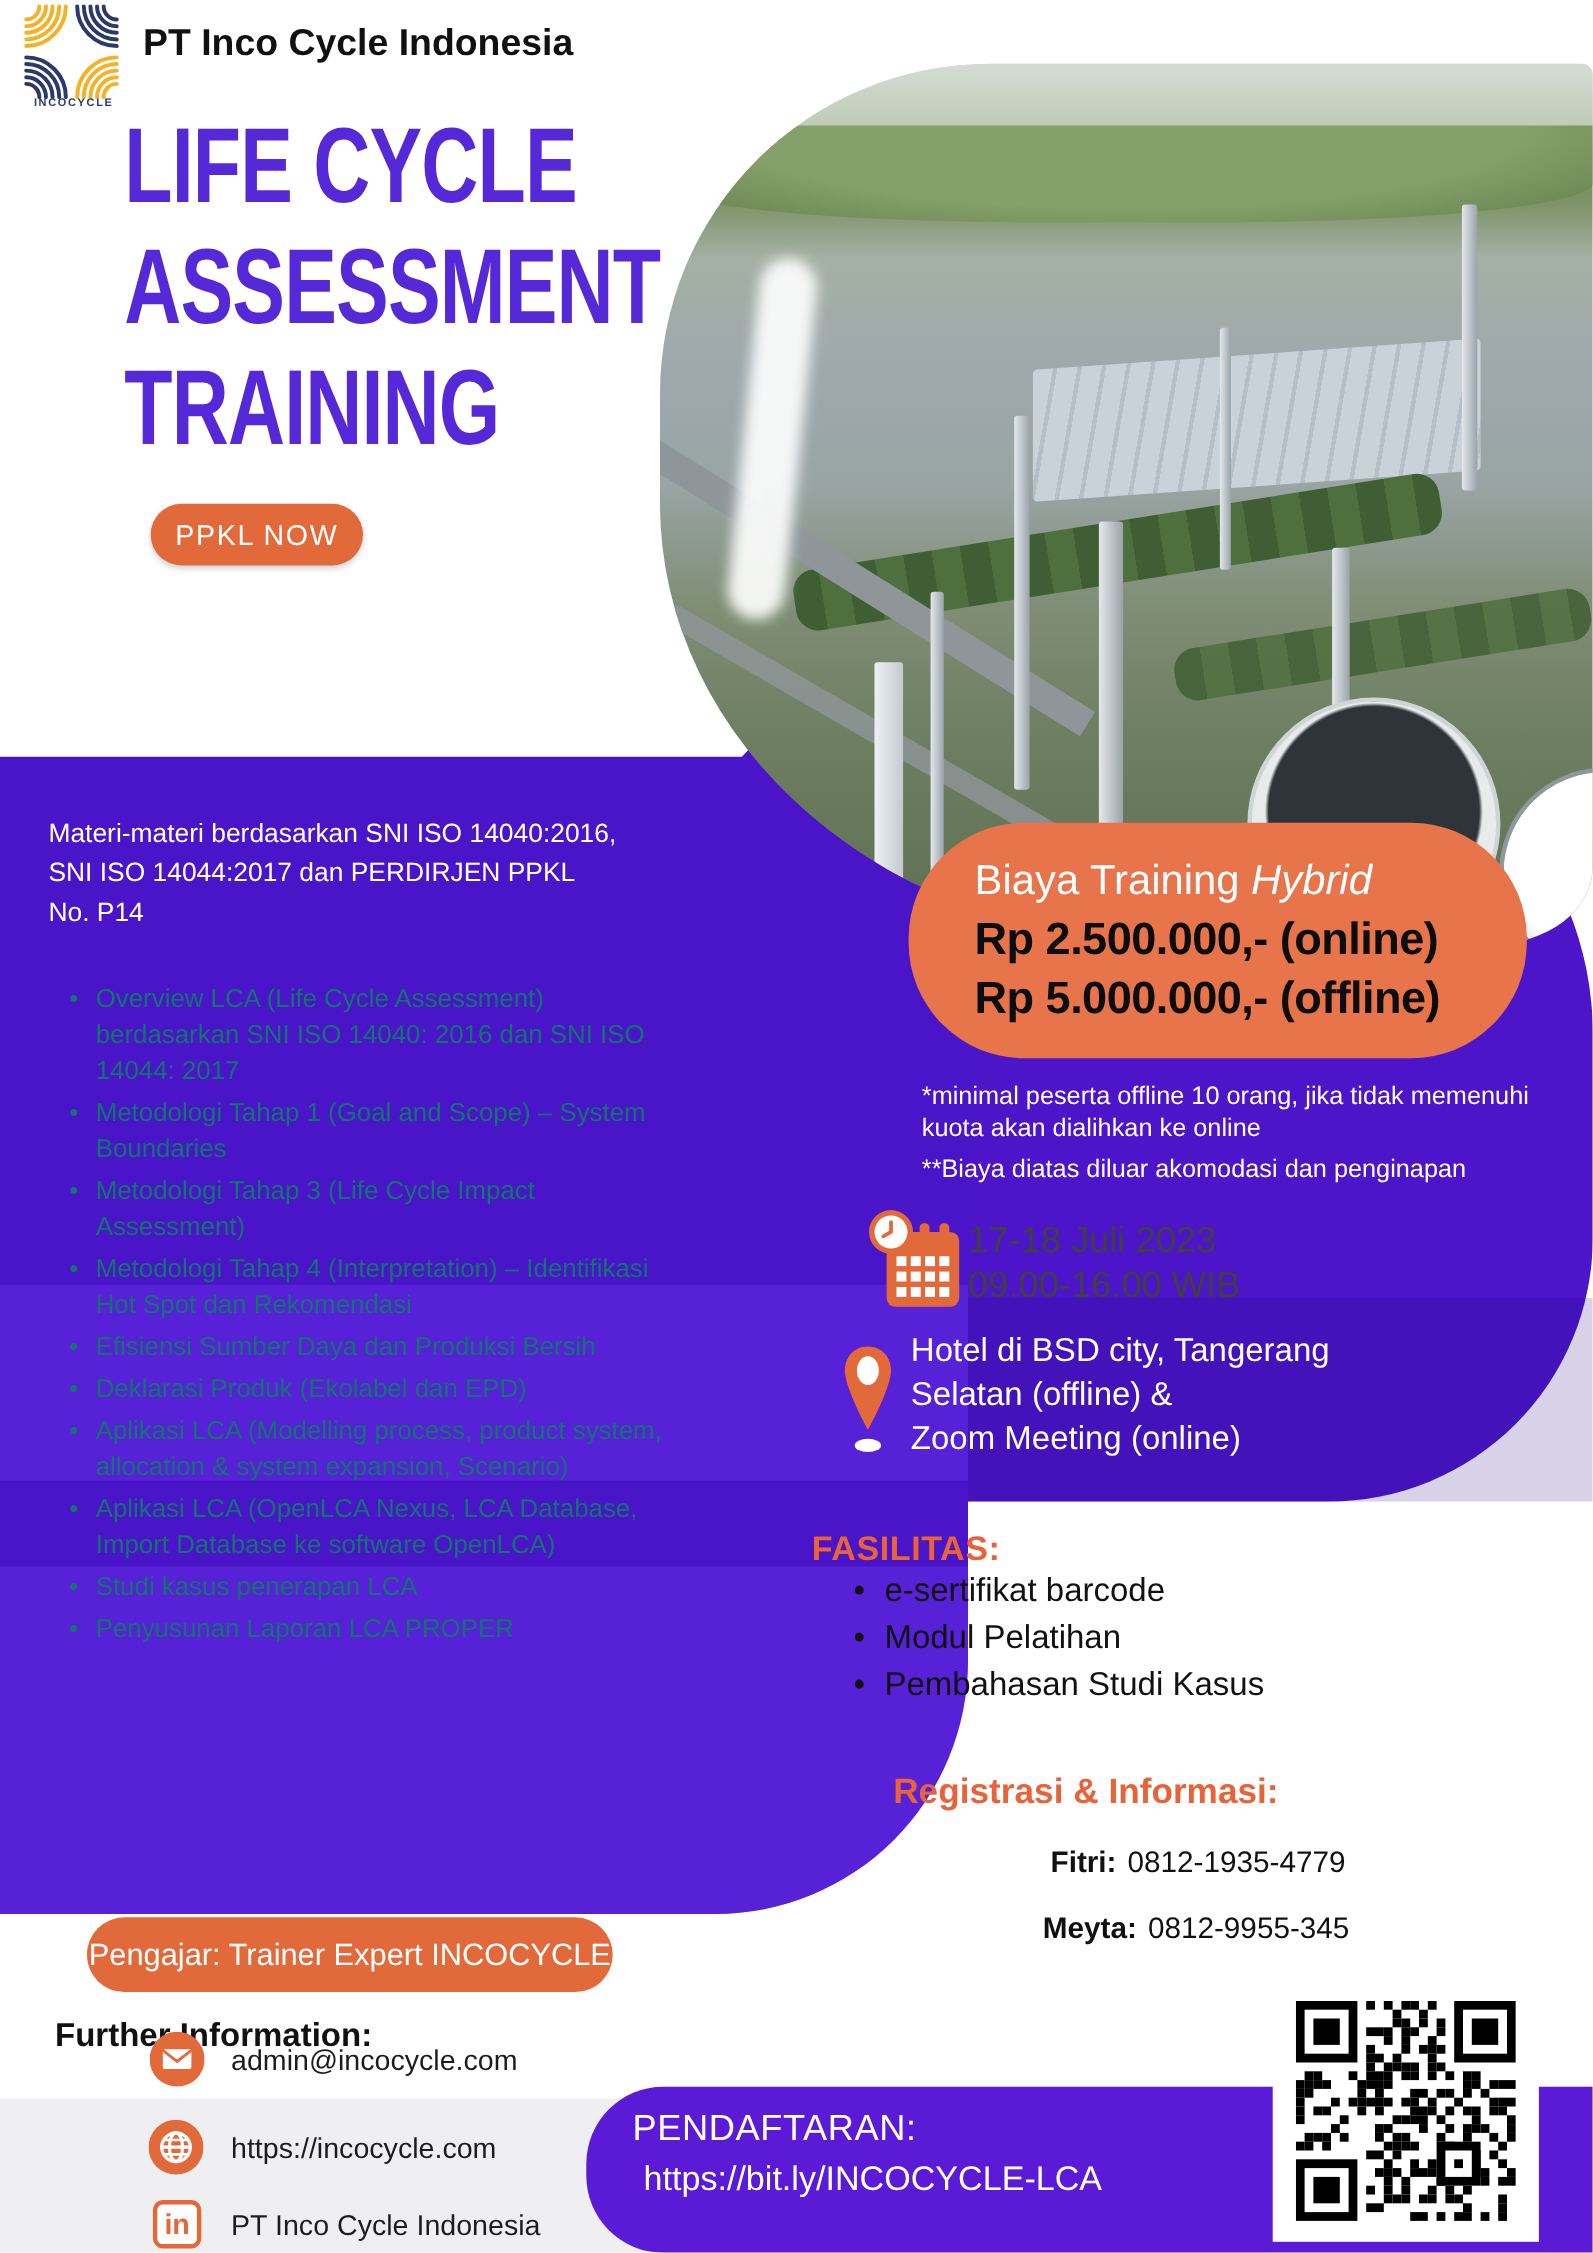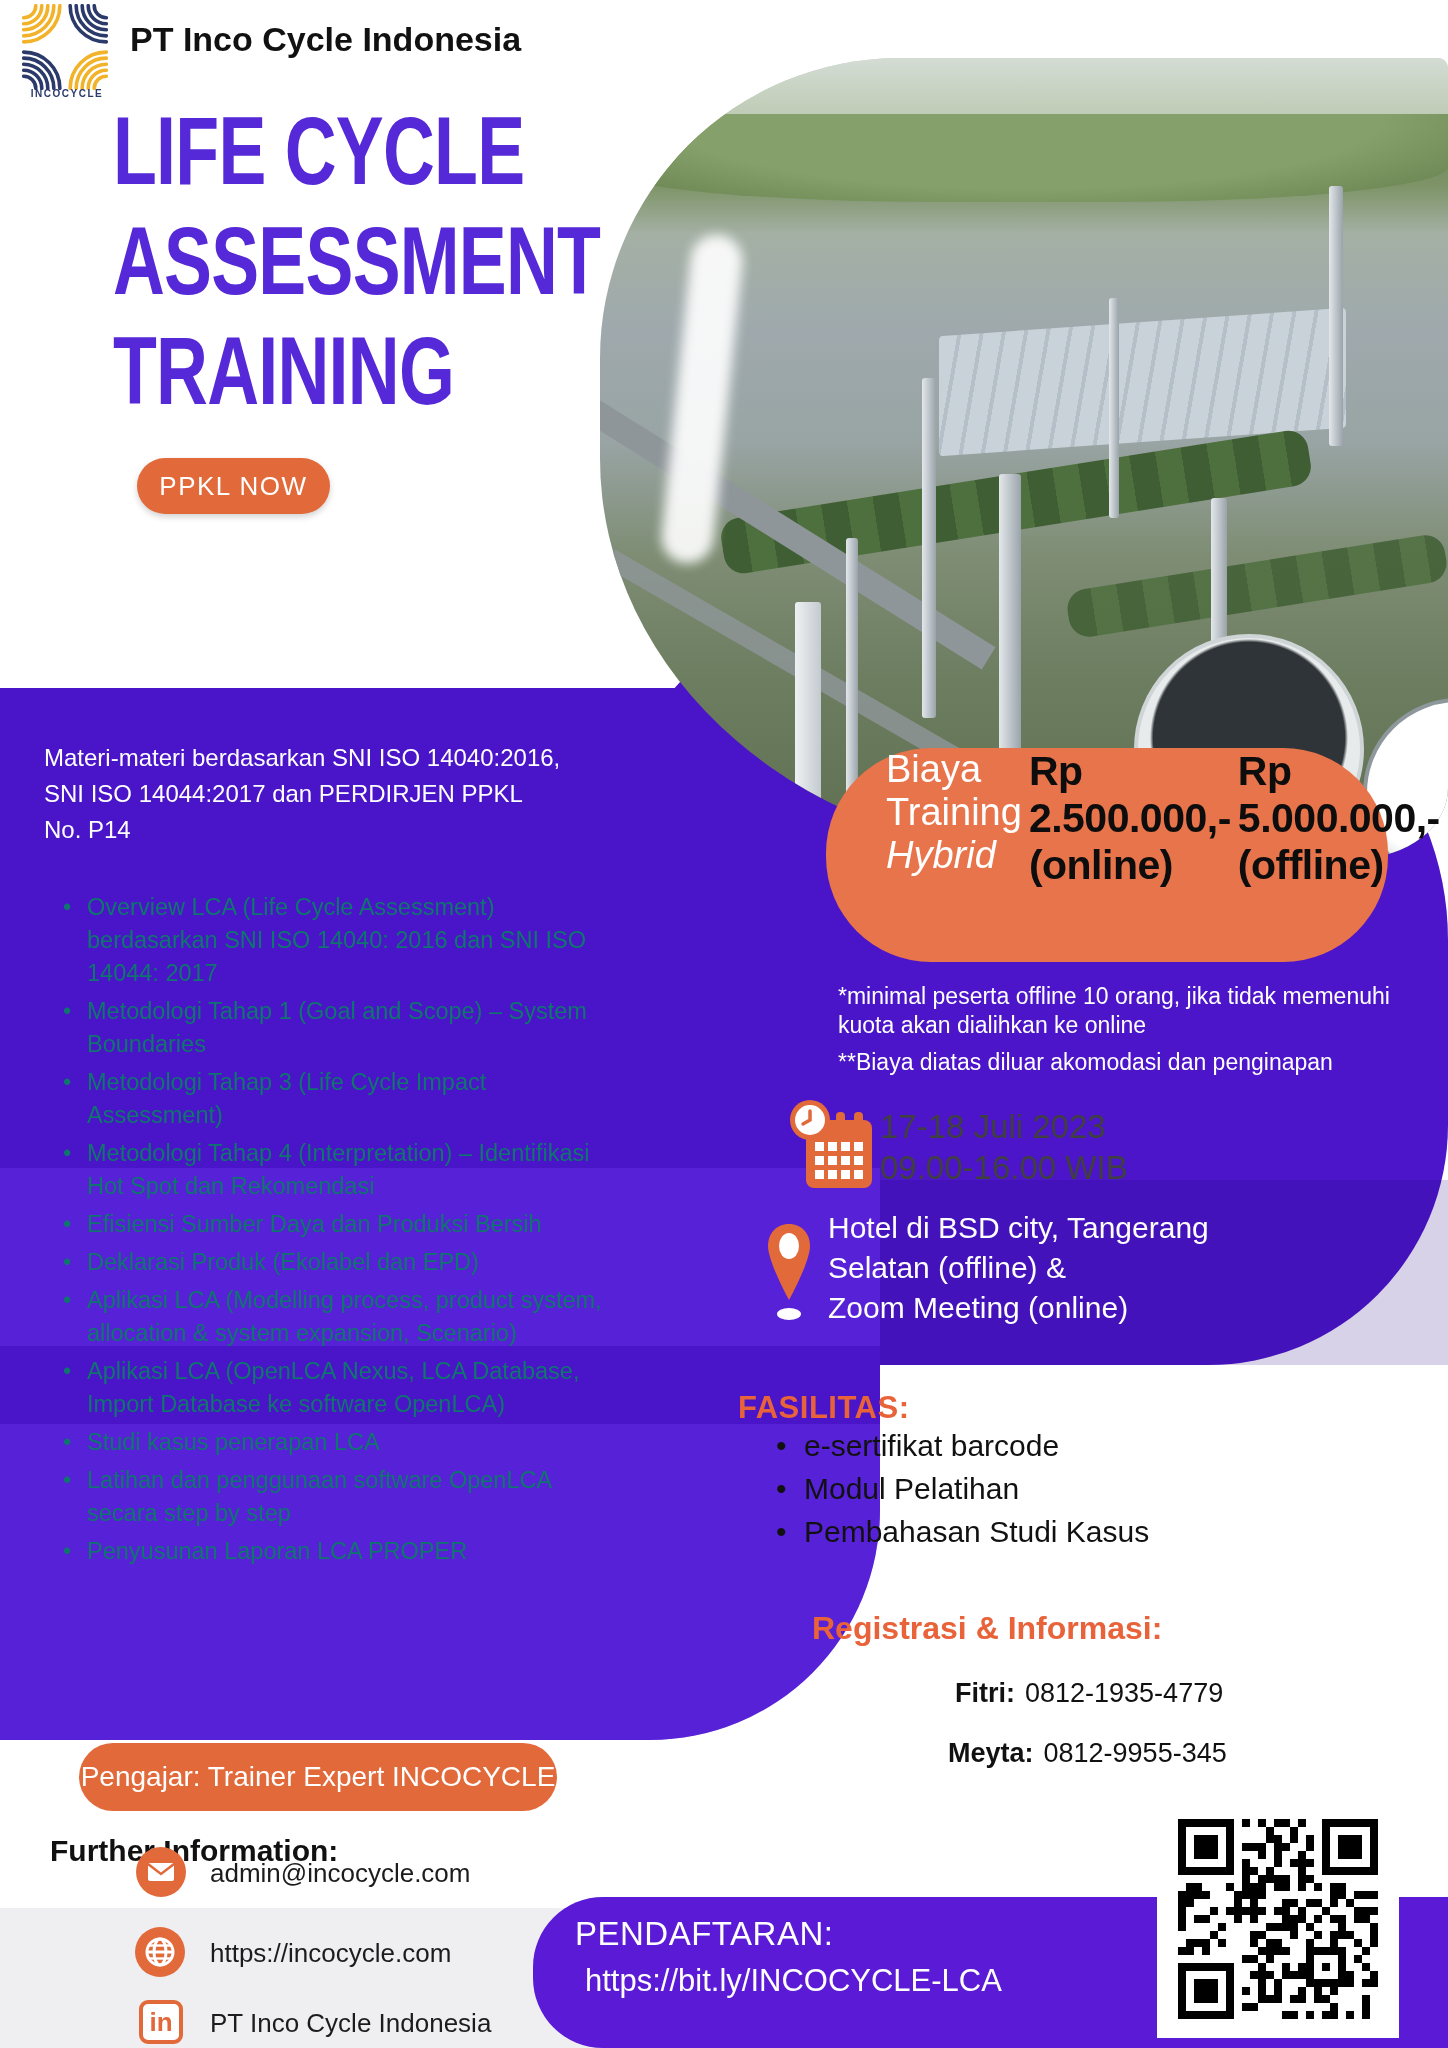--- a/index.html
+++ b/index.html
@@ -40,21 +40,21 @@
         #9fa9ad 34%,#99a4a4 48%,#7e8d74 62%,#6d7d60 78%,#5e6e50 100%);}
   .ph{position:absolute;}
   .tree-band{background:repeating-linear-gradient(90deg,#3f5e33 0 26px,#4e6f3e 26px 52px);border-radius:20px;}
   .tower{background:linear-gradient(90deg,#e3e7ea,#b7bfc5 60%,#9aa3a9);border-radius:3px;}
   .tank{border-radius:50%;background:radial-gradient(circle at 42% 38%,#ffffff 0 55%,#d8dcdd 70%,#a7afb3 100%);
         border:4px solid #8d979c;}
   .road{background:#8f9699;}
 
   
   #price-box{left:826px;top:748px;width:562px;height:214px;background:#e7744a;border-radius:105px;
-     display:flex;flex-direction:row;padding-left:60px;gap:7px;}
+     display:flex;flex-direction:column;justify-content:center;padding-left:60px;gap:7px;}
   #price-title{font-size:38px;color:#fff;}
   #price-title .it{font-style:italic;}
   .price-line{font-size:41px;font-weight:700;color:#0d0d0d;letter-spacing:-.5px;}
   .note{color:#ffffff;font-size:23px;line-height:29px;}
   #note-1{left:838px;top:982px;width:578px;}
   #note-2{left:838px;top:1048px;width:600px;}
 
   
   #calendar-icon{left:788px;top:1098px;width:92px;height:96px;}
   #date-block{left:880px;top:1106px;color:#404040;font-size:33px;line-height:41px;}
@@ -182,21 +182,20 @@
   <ul class="abs" id="materi-list">
       <li>Overview LCA (Life Cycle Assessment) berdasarkan SNI ISO 14040: 2016 dan SNI ISO 14044: 2017</li>
       <li>Metodologi Tahap 1 (Goal and Scope) – System Boundaries</li>
       <li>Metodologi Tahap 3 (Life Cycle Impact Assessment)</li>
       <li>Metodologi Tahap 4 (Interpretation) – Identifikasi Hot Spot dan Rekomendasi</li>
       <li>Efisiensi Sumber Daya dan Produksi Bersih</li>
       <li>Deklarasi Produk (Ekolabel dan EPD)</li>
       <li>Aplikasi LCA (Modelling process, product system, allocation &amp; system expansion, Scenario)</li>
       <li>Aplikasi LCA (OpenLCA Nexus, LCA Database, Import Database ke software OpenLCA)</li>
       <li>Studi kasus penerapan LCA</li>
-      <li>Latihan dan penggunaan software OpenLCA secara step by step</li>
       <li>Penyusunan Laporan LCA PROPER</li>
     </ul>
 
   <div class="abs" id="price-box">
     <div id="price-title"><span>Biaya Training </span><span class="it">Hybrid</span></div>
     <div class="price-line">Rp 2.500.000,- (online)</div>
     <div class="price-line">Rp 5.000.000,- (offline)</div>
   </div>
   <div class="abs note" id="note-1">*minimal peserta offline  10 orang, jika tidak memenuhi kuota akan dialihkan ke online</div>
   <div class="abs note" id="note-2">**Biaya diatas diluar akomodasi dan penginapan</div>

